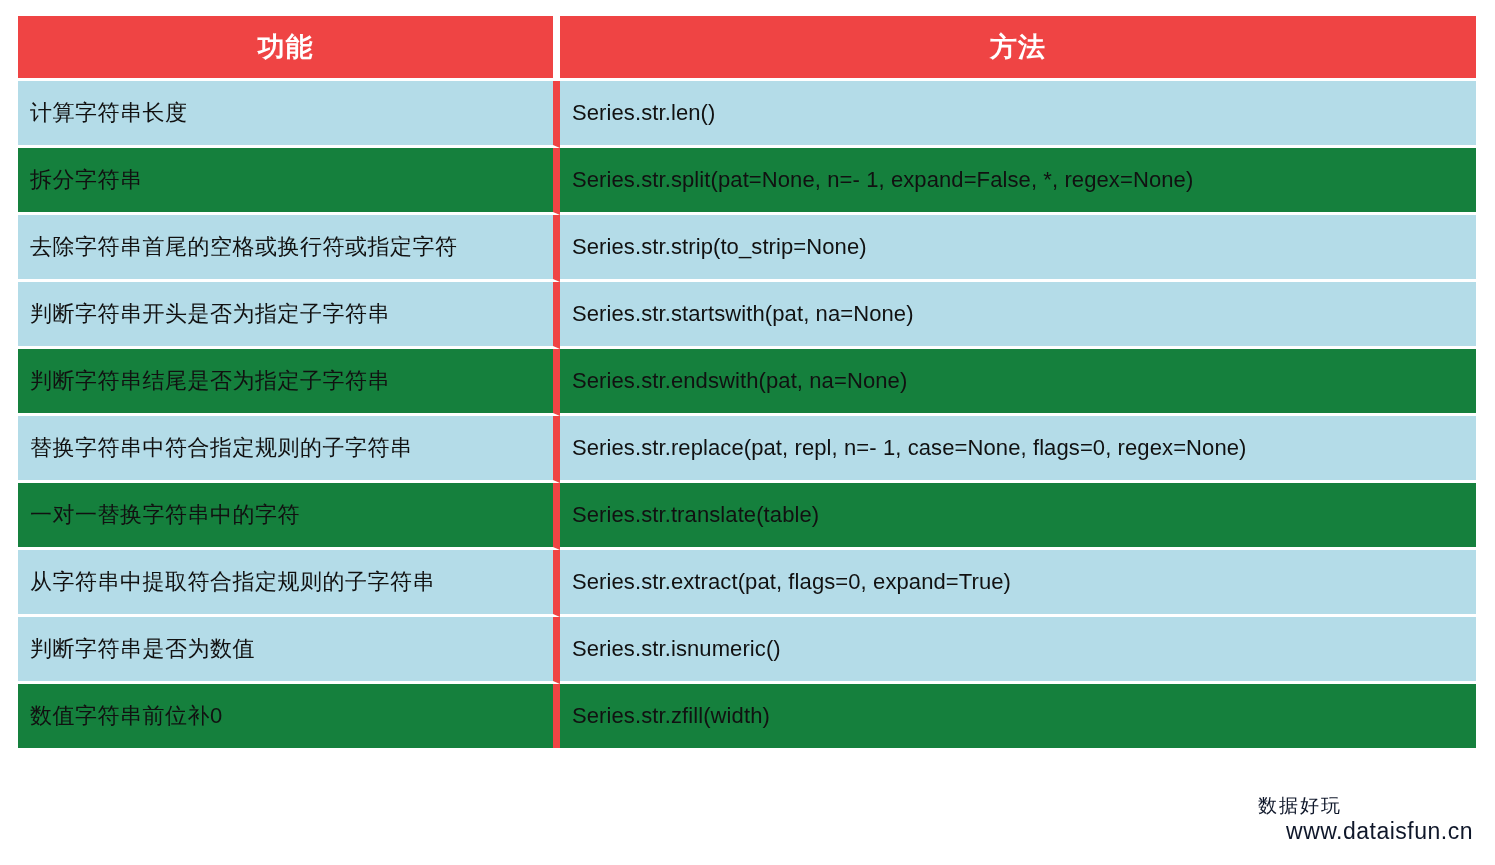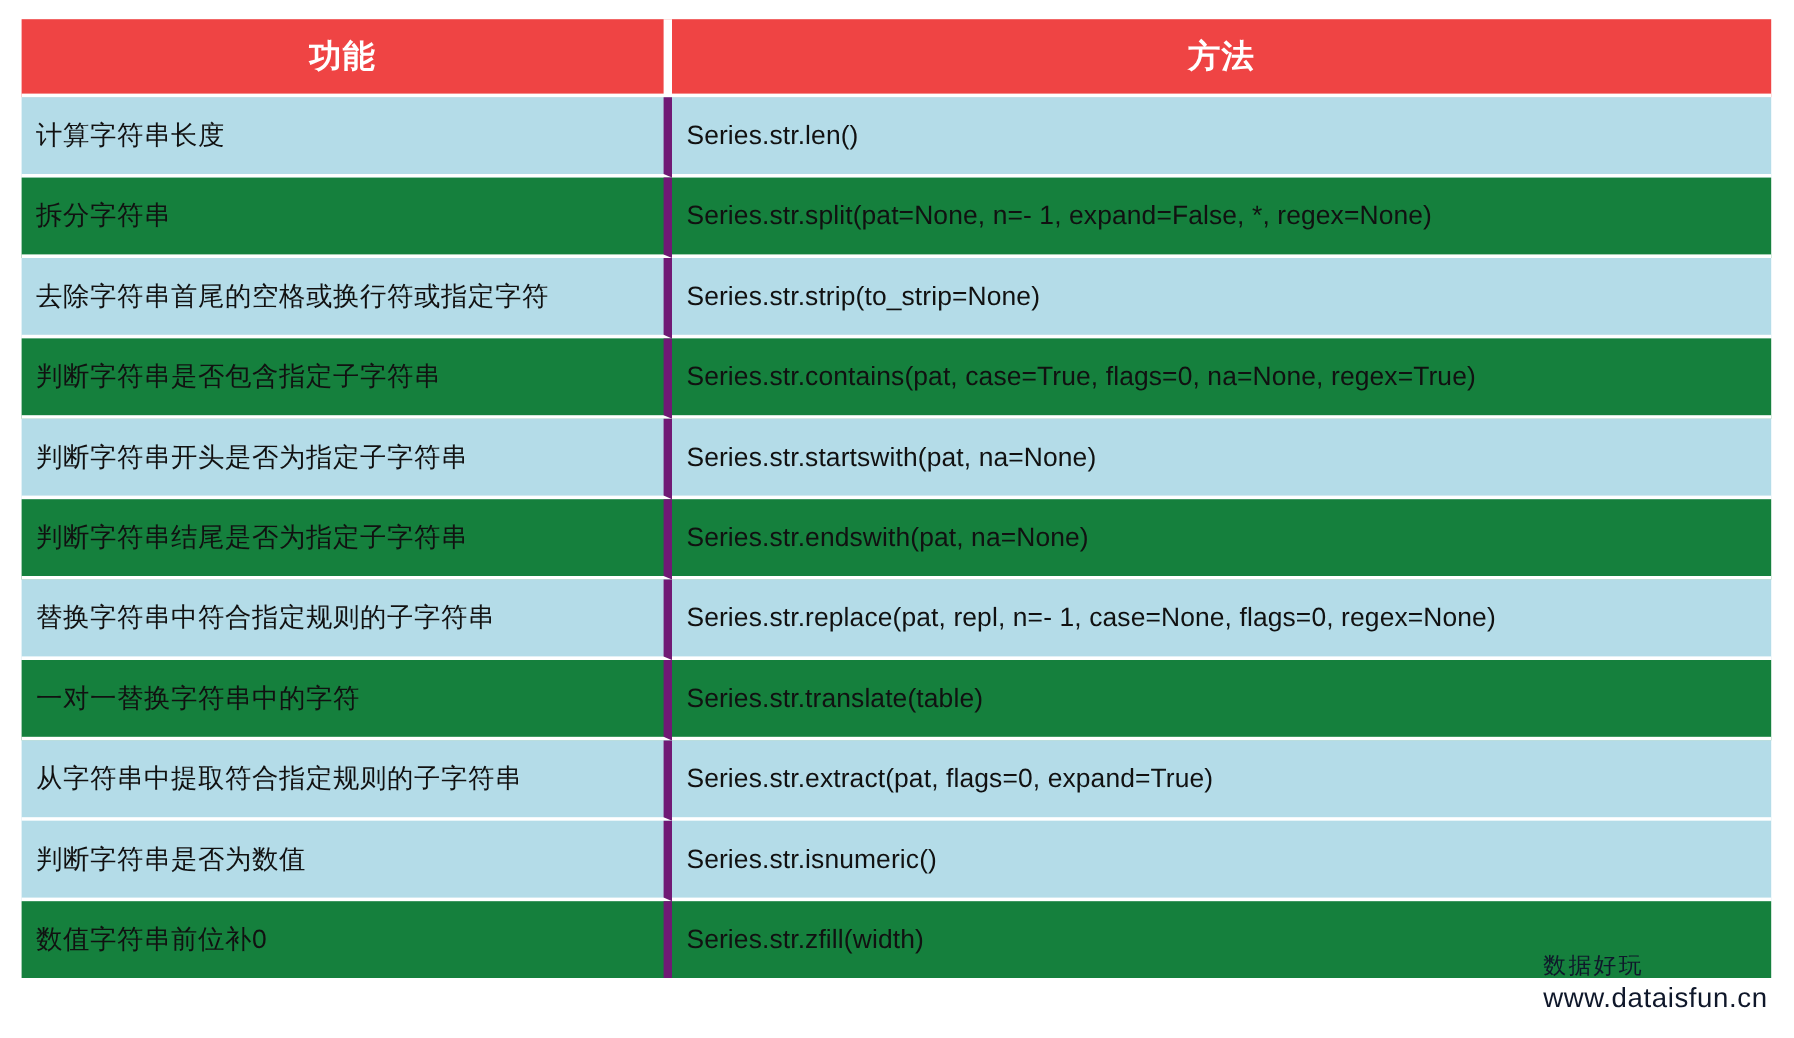--- a/index.html
+++ b/index.html
@@ -49,21 +49,21 @@
   }
   thead th:last-child { border-right: none; }
 
   
   tbody td {
     height: 64px;
     padding: 0 0 0 12px;
     vertical-align: middle;
     font-size: 22px;
     color: #111111;
-    border-right: 7px solid #701a75;
+    border-right: 7px solid #ef4444;
     border-bottom: 3px solid #ffffff;
     white-space: nowrap;
     overflow: hidden;
   }
   tbody td:last-child { border-right: none; }
 
   tbody tr.row-dark td { background: #B4DCE8; }
   tbody tr.row-light td { background: #15803d; }
 
   tbody tr:last-child td { border-bottom: none; }
@@ -88,20 +88,21 @@
   }
   #watermark .wm-cn {
     font-size: 19px;
     letter-spacing: 2px;
     display: block;
   }
   #watermark .wm-url {
     font-size: 23px;
     letter-spacing: 0.5px;
     display: block;
+    margin-left: 28px;
   }
 </style>
 </head>
 <body>
 
 <div id="table-wrap">
   <table class="method-table">
     <colgroup>
       <col class="col-func">
       <col class="col-method">
@@ -117,24 +118,20 @@
           <td class="cell-func">计算字符串长度</td>
           <td class="cell-method">Series.str.len()</td>
         </tr>
         <tr class="row-light">
           <td class="cell-func">拆分字符串</td>
           <td class="cell-method">Series.str.split(pat=None, n=- 1, expand=False, *, regex=None)</td>
         </tr>
         <tr class="row-dark">
           <td class="cell-func">去除字符串首尾的空格或换行符或指定字符</td>
           <td class="cell-method">Series.str.strip(to_strip=None)</td>
-        </tr>
-        <tr class="row-light">
-          <td class="cell-func">判断字符串是否包含指定子字符串</td>
-          <td class="cell-method">Series.str.contains(pat, case=True, flags=0, na=None, regex=True)</td>
         </tr>
         <tr class="row-dark">
           <td class="cell-func">判断字符串开头是否为指定子字符串</td>
           <td class="cell-method">Series.str.startswith(pat, na=None)</td>
         </tr>
         <tr class="row-light">
           <td class="cell-func">判断字符串结尾是否为指定子字符串</td>
           <td class="cell-method">Series.str.endswith(pat, na=None)</td>
         </tr>
         <tr class="row-dark">

